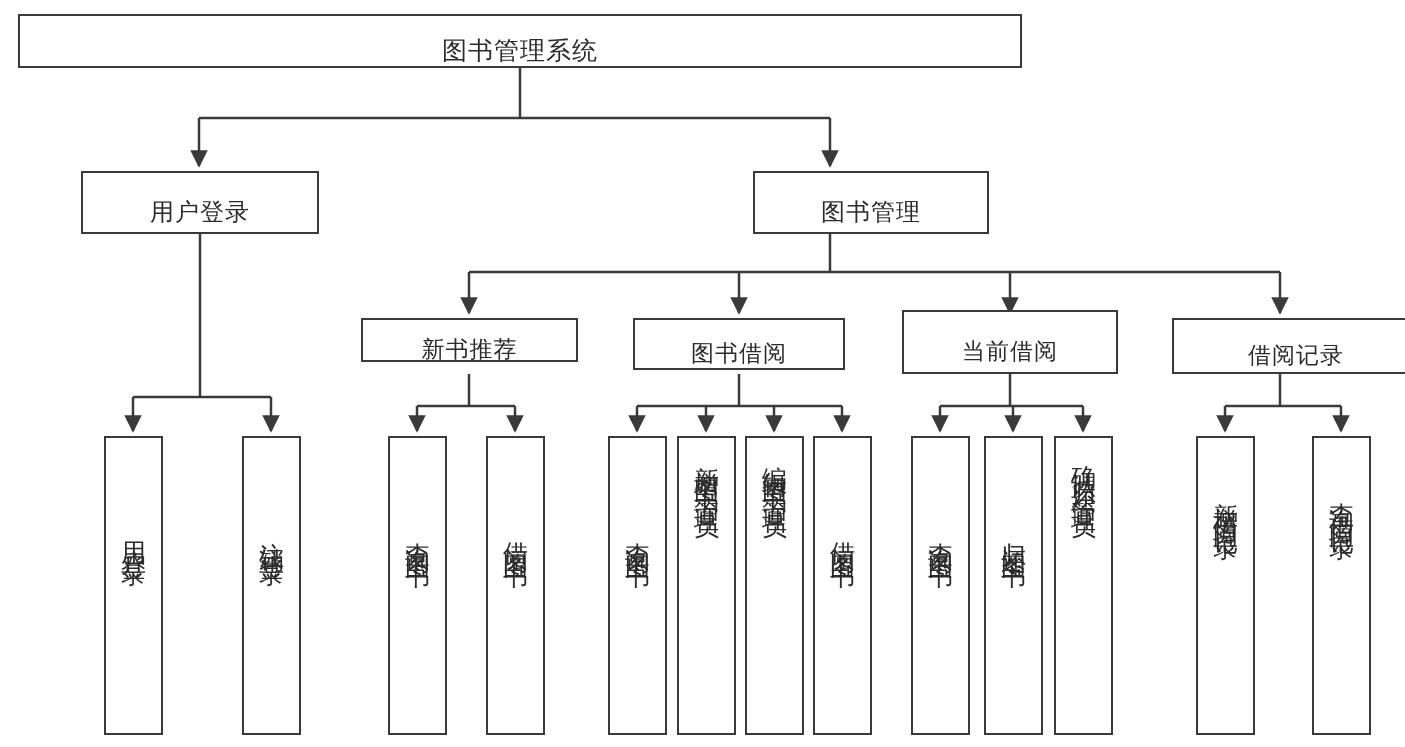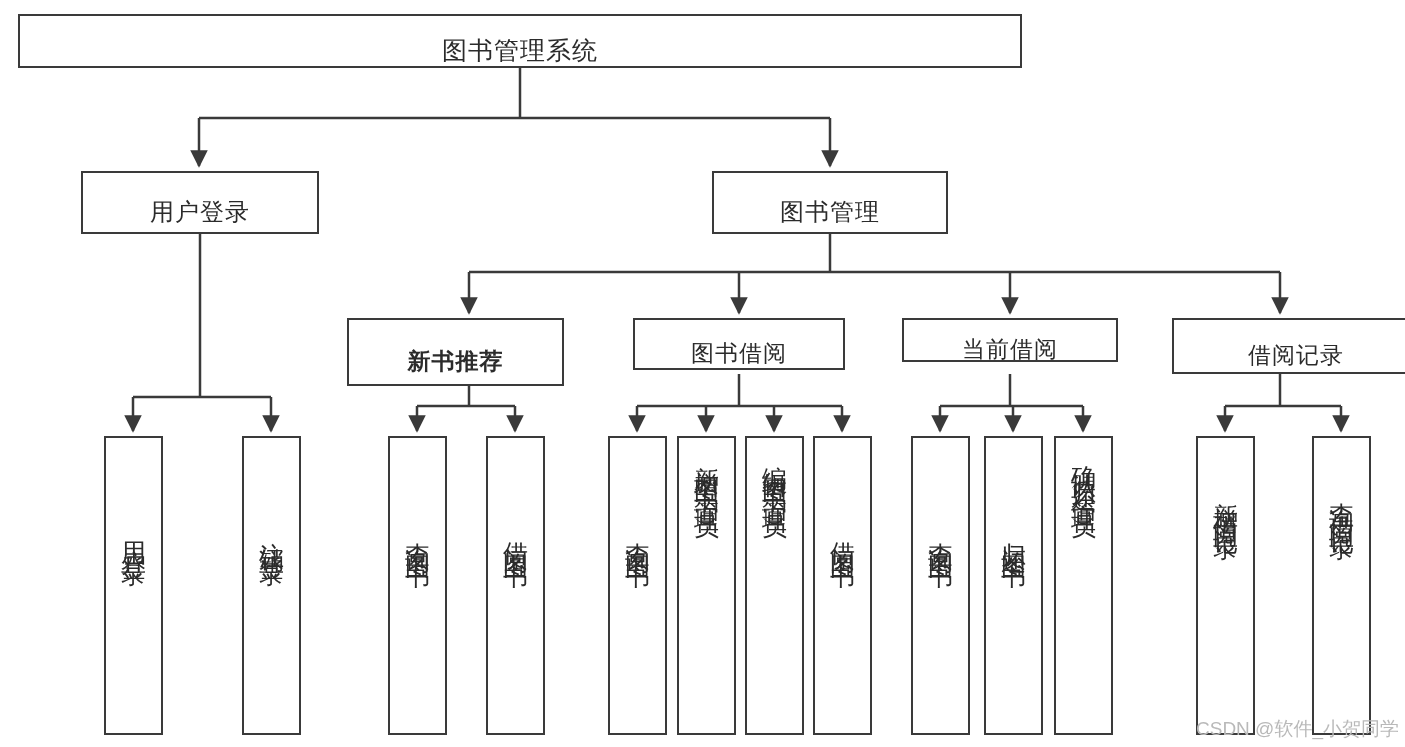--- a/index.html
+++ b/index.html
@@ -114,31 +114,31 @@
     </g>
   </svg>
 
   <div class="node horiz" style="left:18px;top:14px;width:1004px;height:54px;">
     <span class="label">图书管理系统</span>
   </div>
 
   <div class="node horiz lvl1" style="left:81px;top:171px;width:238px;height:63px;">
     <span class="label">用户登录</span>
   </div>
-  <div class="node horiz lvl1" style="left:712px;top:171px;width:236px;height:63px;">
+  <div class="node horiz lvl1" style="left:753px;top:171px;width:236px;height:63px;">
     <span class="label">图书管理</span>
   </div>
 
-  <div class="node horiz lvl2" style="left:347px;top:318px;width:217px;height:68px;font-weight:bold;">
+  <div class="node horiz lvl2" style="left:361px;top:318px;width:217px;height:44px;">
     <span class="label">新书推荐</span>
   </div>
   <div class="node horiz lvl2" style="left:633px;top:318px;width:212px;height:52px;">
     <span class="label">图书借阅</span>
   </div>
-  <div class="node horiz lvl2" style="left:902px;top:318px;width:216px;height:44px;">
+  <div class="node horiz lvl2" style="left:902px;top:310px;width:216px;height:64px;">
     <span class="label">当前借阅</span>
   </div>
   <div class="node horiz lvl2" style="left:1172px;top:318px;width:248px;height:56px;">
     <span class="label">借阅记录</span>
   </div>
 
   <div class="node vert mid" style="left:104px;top:436px;width:59px;height:299px;">
     <span class="label">用户登录</span>
   </div>
   <div class="node vert mid" style="left:242px;top:436px;width:59px;height:299px;">
@@ -171,15 +171,14 @@
   <div class="node vert top" style="left:1054px;top:436px;width:59px;height:299px;">
     <span class="label">确认归还（管理员）</span>
   </div>
   <div class="node vert mid2" style="left:1196px;top:436px;width:59px;height:299px;">
     <span class="label">新增借阅记录</span>
   </div>
   <div class="node vert mid2" style="left:1312px;top:436px;width:59px;height:299px;">
     <span class="label">查询借阅记录</span>
   </div>
 
-  <div class="watermark" style="left:1196px;top:716px;">CSDN @软件_小贺同学</div>
 
 </div>
 
 </body></html>

